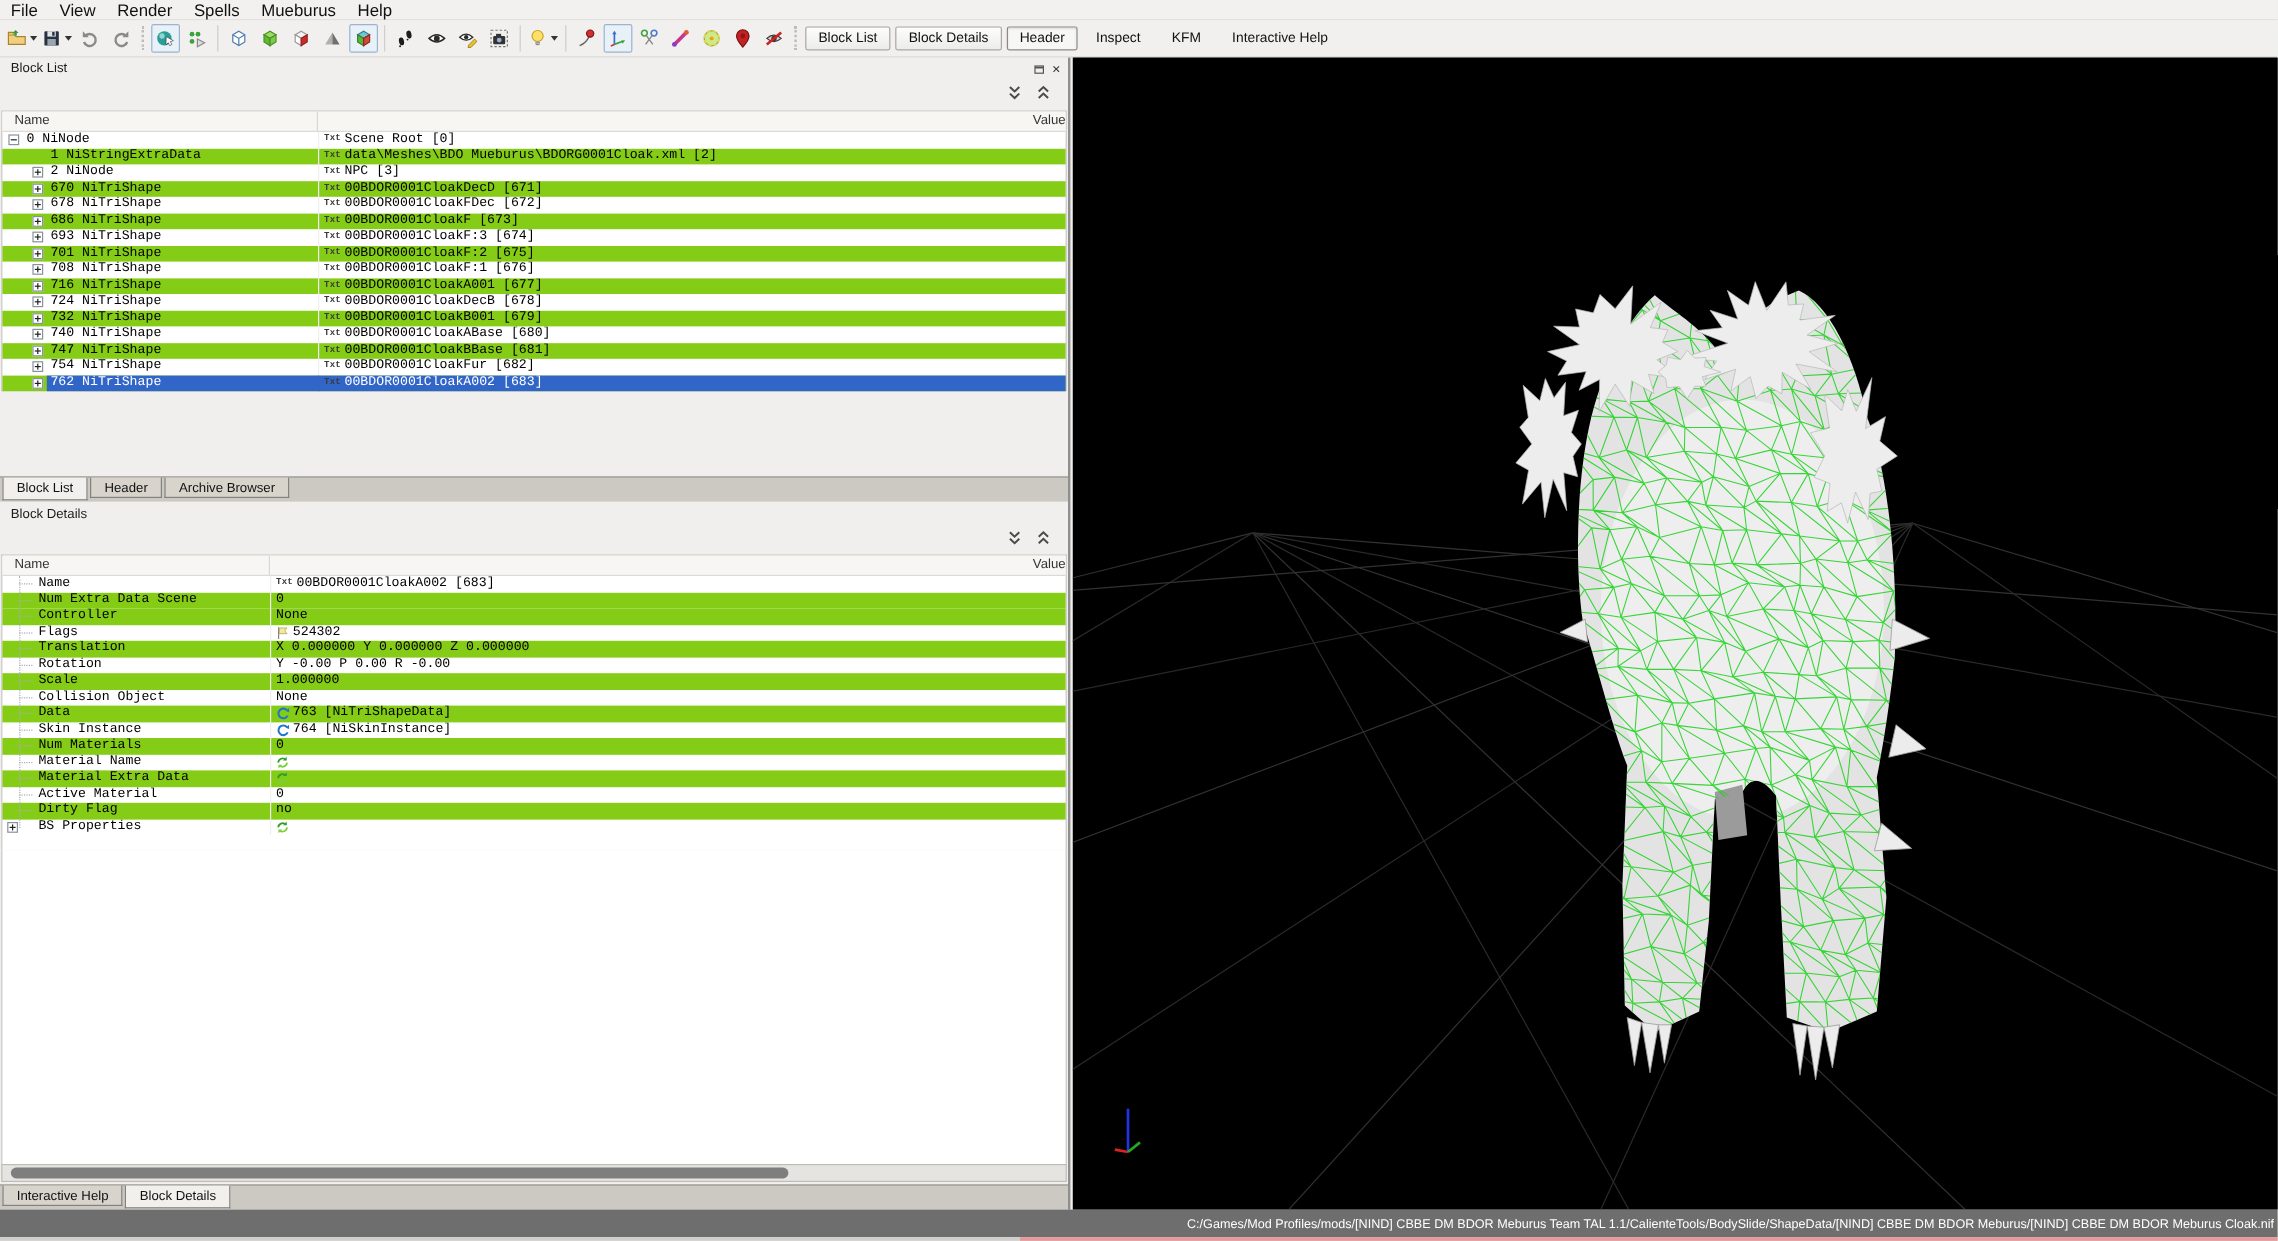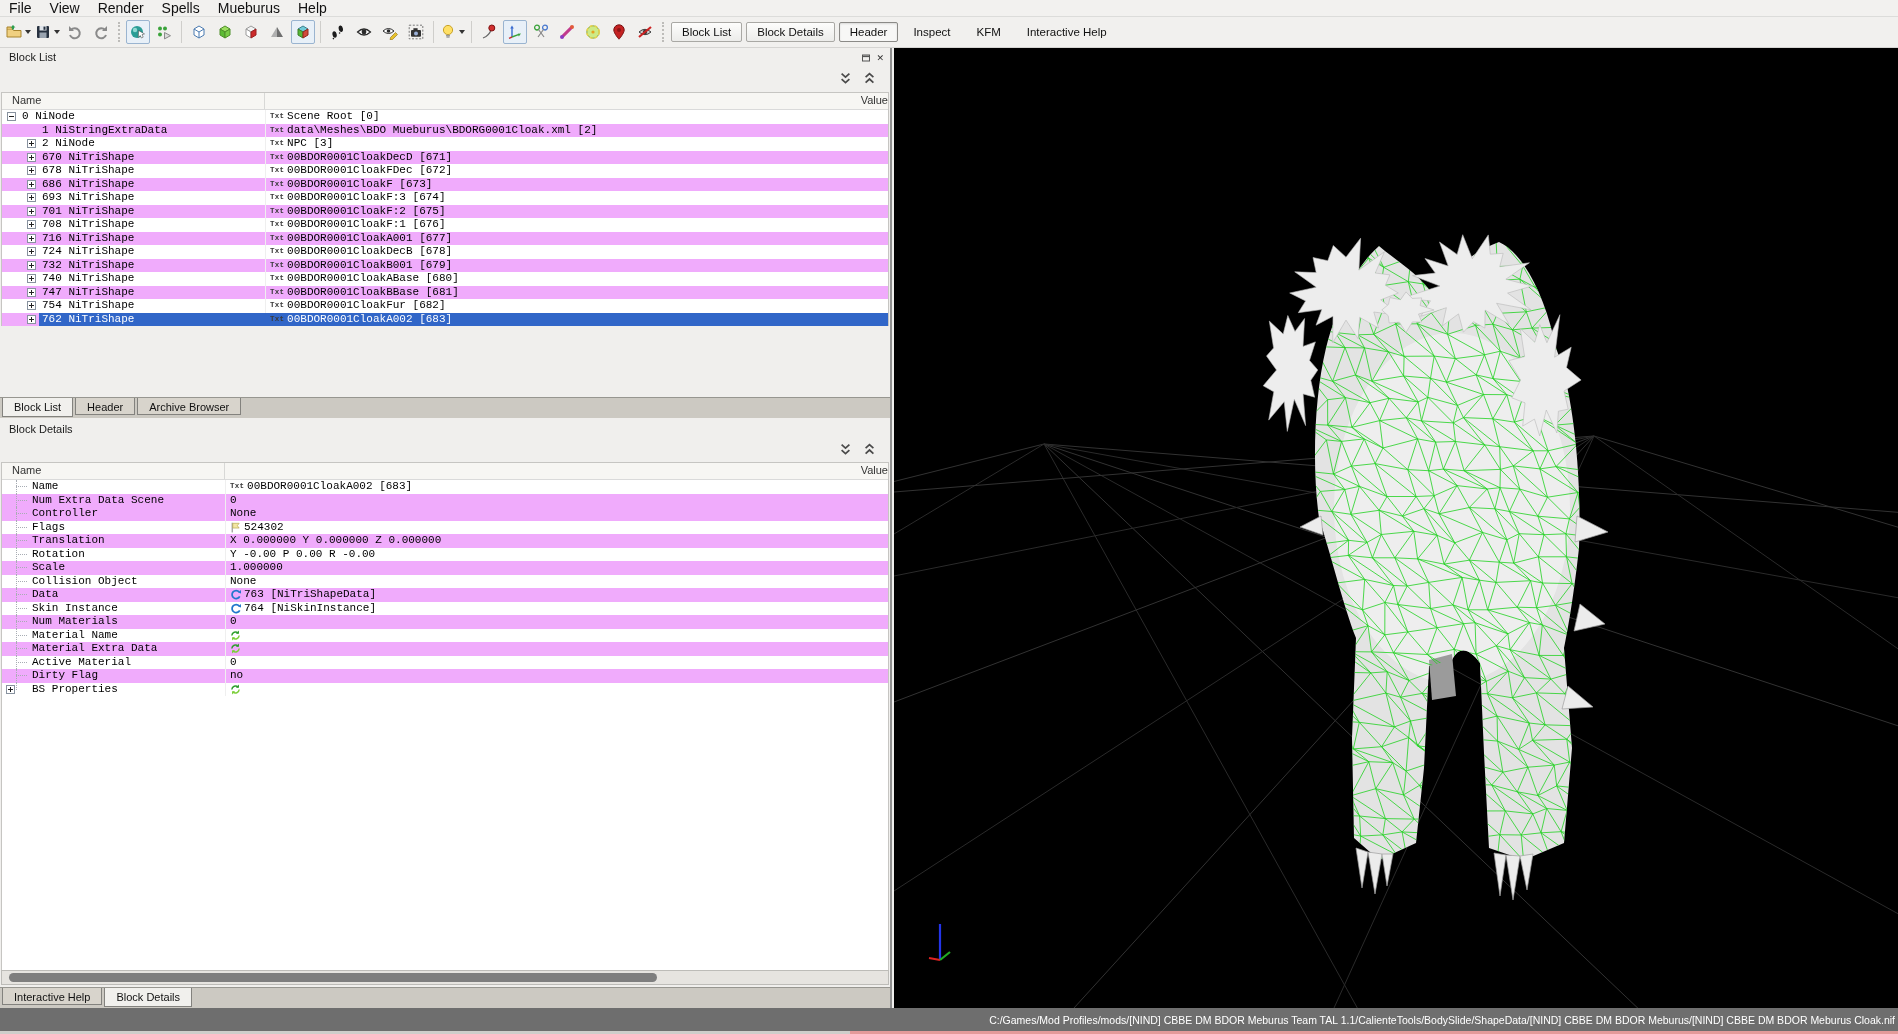--- a/index.html
+++ b/index.html
@@ -31,21 +31,21 @@
   .dockicons{position:absolute;right:6px;display:flex;gap:5px;align-items:center;height:12px;}
   .dockicons svg{width:10px;height:10px;}
   .xglyph{font-size:9px;color:#333;line-height:10px;}
   .chevstrip{position:absolute;right:14px;display:flex;gap:11px;}
   .chevbtn svg{width:13px;height:13px;}
   .treewrap{position:absolute;left:1px;right:1px;background:#fff;border:1px solid #c6c5c2;}
   .hdr{display:flex;height:17px;background:#f7f6f3;border-bottom:1px solid #dadada;font-size:11px;color:#333;}
   .hdr .h1{padding:1px 0 0 10px;border-right:1px solid #d8d8d6;}
   .hdr .h2{flex:1;padding:1px 0 0 5px;text-align:right;}
   .trow{display:flex;height:13.5px;font-size:11px;line-height:13px;color:#000;white-space:nowrap;font-family:Liberation Mono, monospace;}
-  .trow.alt{background:#f0abfc;}
+  .trow.alt{background:#84cc16;}
   .gutter{flex:none;position:relative;}
   .rowbody{flex:1;display:flex;min-width:0;}
   .sel .rowbody{background:#3166c8;color:#fff;}
   .ncell{flex:none;overflow:hidden;padding-left:3px;}
   .vcell{flex:1;display:flex;align-items:center;gap:3px;overflow:hidden;border-left:1px solid #efefef;padding-left:4px;}
   .sel .vcell{border-left-color:#3166c8;}
   .box{position:absolute;right:3px;top:2px;width:9px;height:9px;border:1px solid #88929f;background:#fff;}
   .box i{position:absolute;left:1px;top:3px;width:5px;height:1px;background:#222;}
   .box b{position:absolute;left:3px;top:1px;width:1px;height:5px;background:#222;}
   .txtb{font-size:7.5px;font-weight:bold;color:#3a3a3a;letter-spacing:.2px;}

